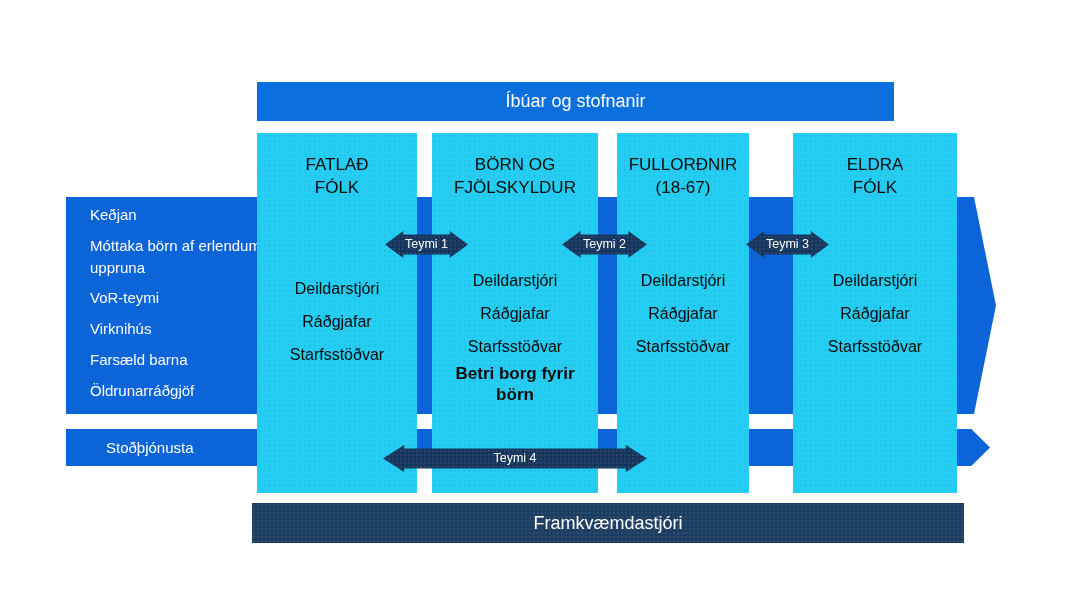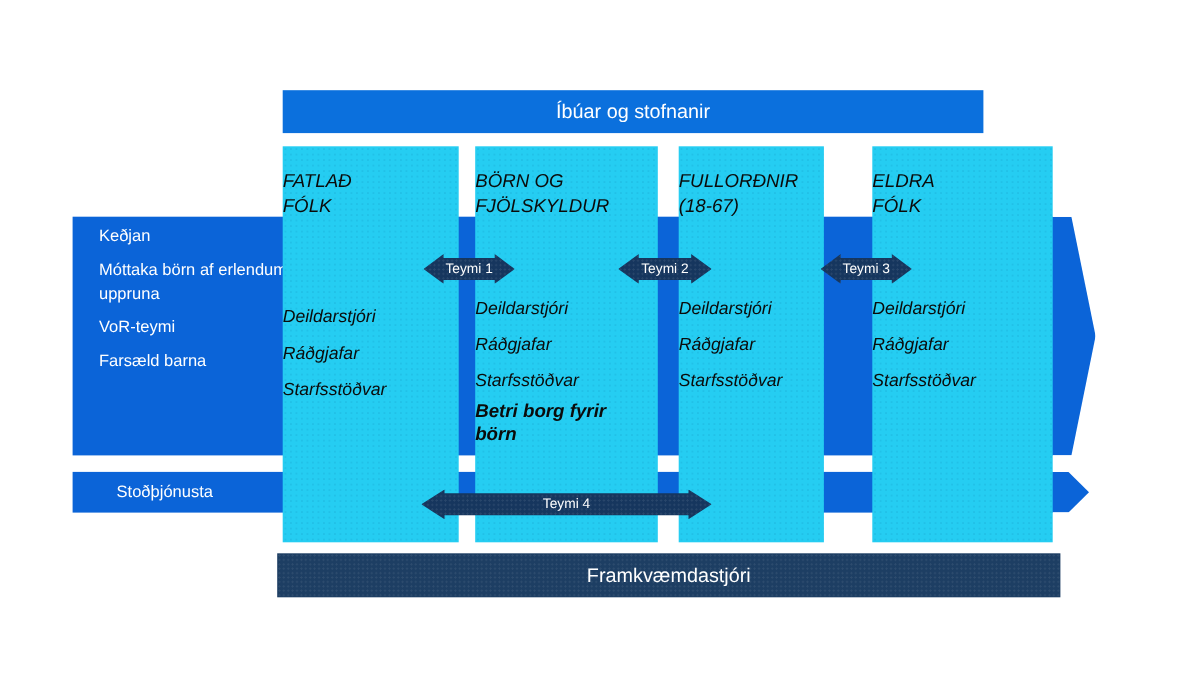--- a/index.html
+++ b/index.html
@@ -29,21 +29,21 @@
 
   
   .band2{left:66px;top:429px;width:891px;height:37px;background:var(--band-blue);
     color:#fff;font-size:15px;line-height:37px;padding-left:40px;}
   .band2-cap{left:956px;top:429px;width:34px;height:37px;background:var(--band-blue);
     clip-path:polygon(0 0,45% 0,100% 50%,45% 100%,0 100%);}
 
   
   .column{top:133px;height:360px;background-color:var(--cyan);
     background-image:radial-gradient(rgba(0,90,140,.10) 1px,transparent 1px);
-    background-size:5px 5px;color:var(--ink);text-align:left;font-style:italic;}
+    background-size:5px 5px;color:var(--ink);text-align:center;}
   .col-1{left:257px;width:160px;}
   .col-2{left:432px;width:166px;}
   .col-3{left:617px;width:132px;}
   .col-4{left:793px;width:164px;}
   .col-title{margin-top:21px;font-size:17px;line-height:1.35;white-space:pre-line;}
   .roles{position:absolute;top:138px;left:0;right:0;}
   .col-1 .roles{top:146px;}
   .role{margin-bottom:14px;font-size:16px;line-height:19px;}
   .highlight{position:absolute;top:230px;left:0;right:0;font-weight:bold;
     font-size:17px;line-height:21px;}
@@ -71,21 +71,23 @@
 <div id="canvas">
 
   <div class="abs top-bar">Íbúar og stofnanir</div>
 
   <div class="abs band1"></div>
   <div class="abs band1-cap"></div>
   <div class="abs band1-list">
     <div class="item">Keðjan</div>
     <div class="item">Móttaka börn af erlendum uppruna</div>
     <div class="item">VoR-teymi</div>
+    <div class="item">Virknihús</div>
     <div class="item">Farsæld barna</div>
+    <div class="item">Öldrunarráðgjöf</div>
   </div>
 
   <div class="abs band2">Stoðþjónusta</div>
   <div class="abs band2-cap"></div>
 
   <div class="abs column col-1">
     <div class="col-title">FATLAÐ
 FÓLK</div>
     <div class="roles">
       <div class="role">Deildarstjóri</div>

